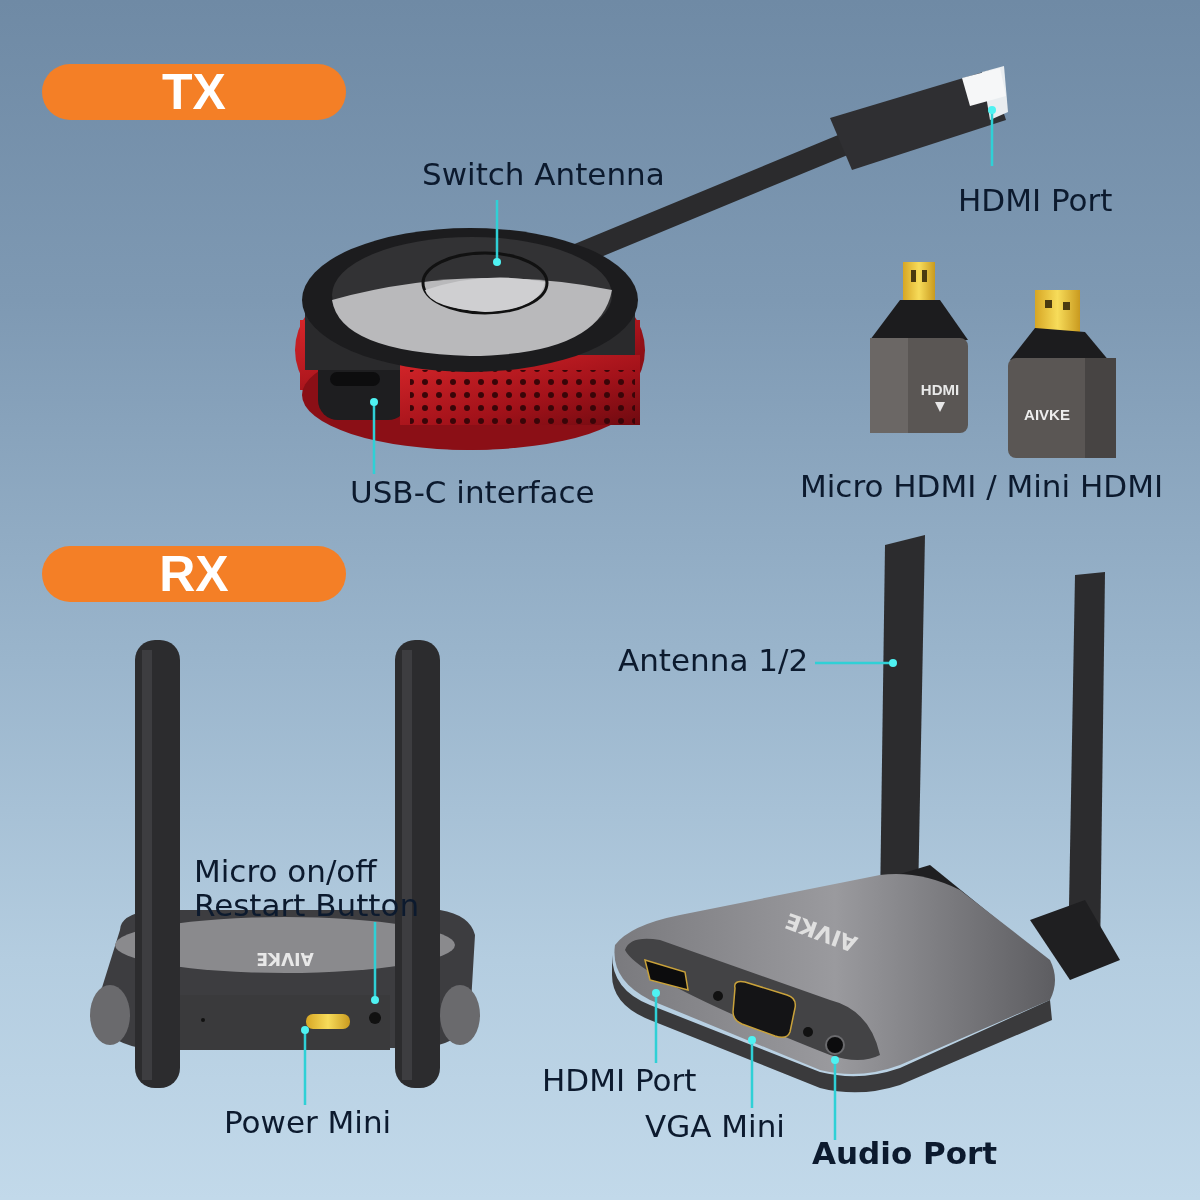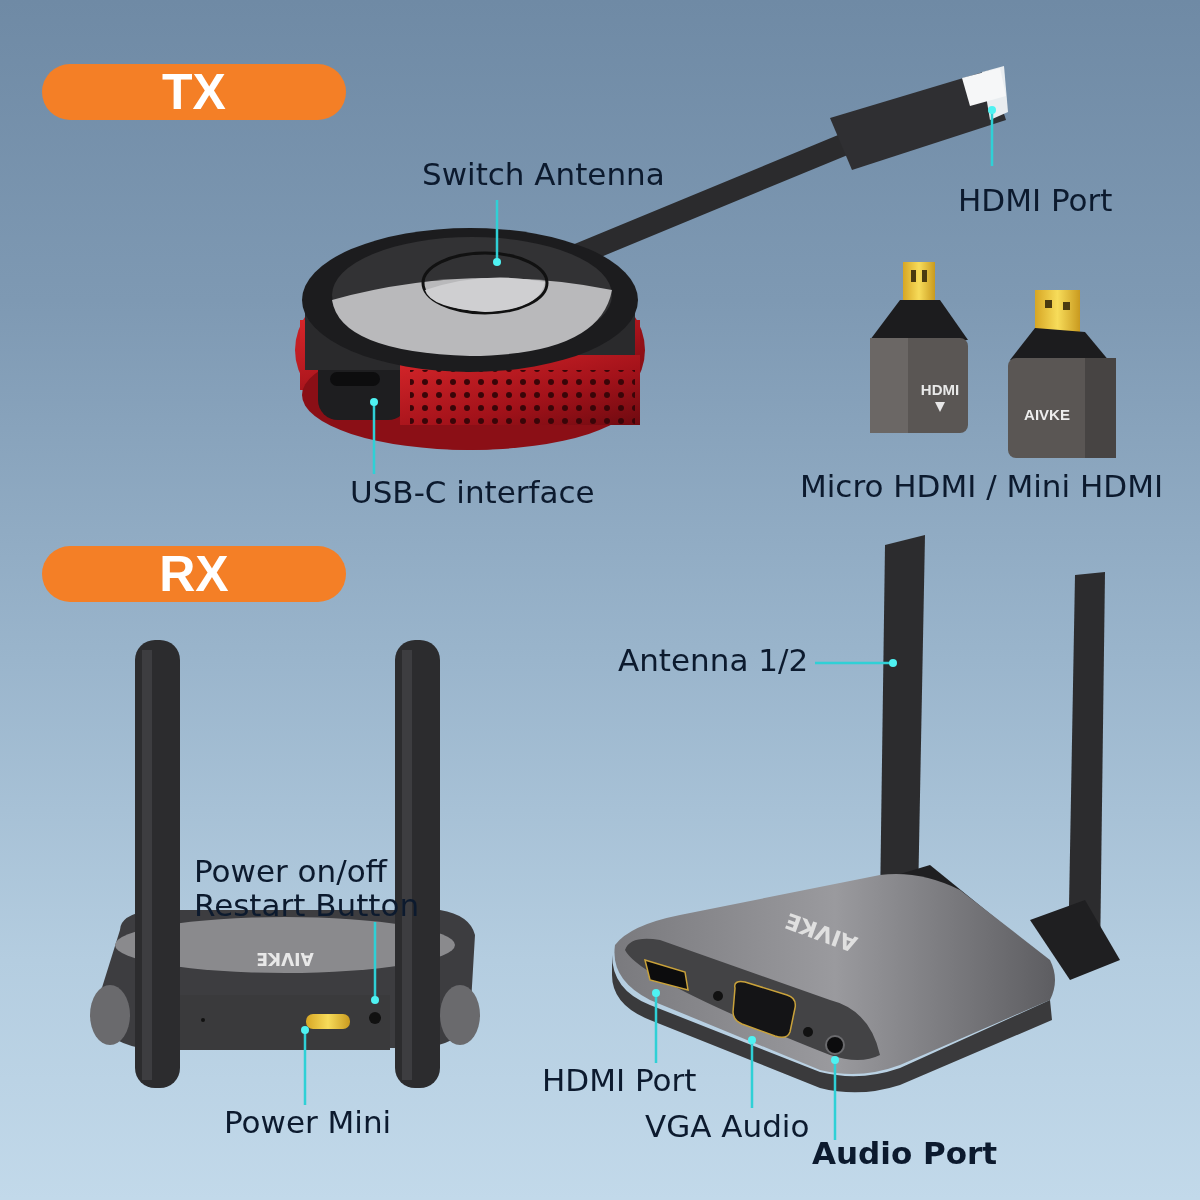--- a/index.html
+++ b/index.html
@@ -143,18 +143,18 @@
       <circle cx="835" cy="1060" r="4"></circle>
   </g>
 </svg>
 
 <div class="label" style="left:422px;top:158px;">Switch Antenna</div>
 <div class="label" style="left:958px;top:184px;">HDMI Port</div>
 <div class="label" style="left:350px;top:476px;">USB-C interface</div>
 <div class="label" style="left:800px;top:470px;">Micro HDMI / Mini HDMI</div>
 
 <div class="label" style="left:618px;top:644px;">Antenna 1/2</div>
-<div class="label" style="left:194px;top:855px;">Power on/off</div>
+<div class="label" style="left:194px;top:855px;">Micro on/off</div>
 <div class="label" style="left:194px;top:889px;">Restart Button</div>
 <div class="label" style="left:224px;top:1106px;">Power Mini</div>
 <div class="label" style="left:542px;top:1064px;">HDMI Port</div>
-<div class="label" style="left:645px;top:1110px;">VGA Audio</div>
+<div class="label" style="left:645px;top:1110px;">VGA Mini</div>
 <div class="label" style="left:812px;top:1137px;font-weight:bold;">Audio Port</div>
 
 </body></html>

